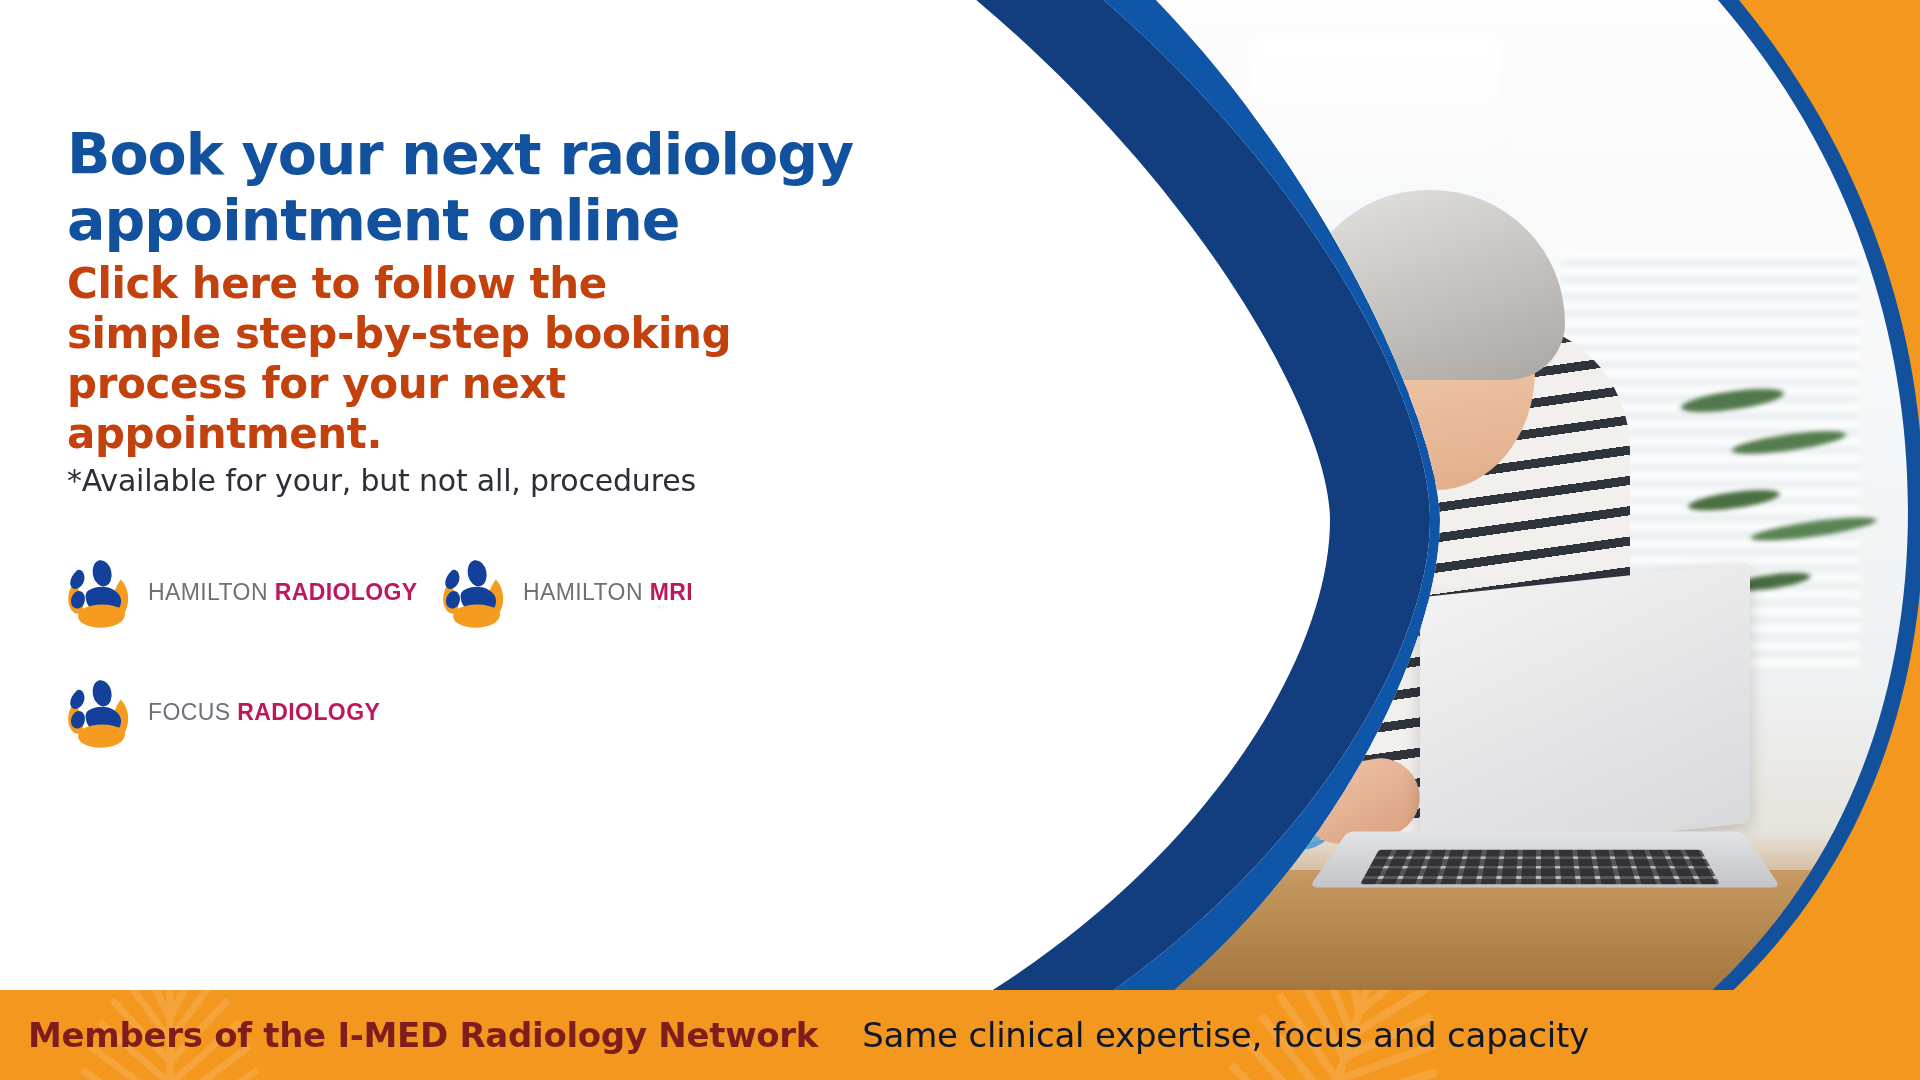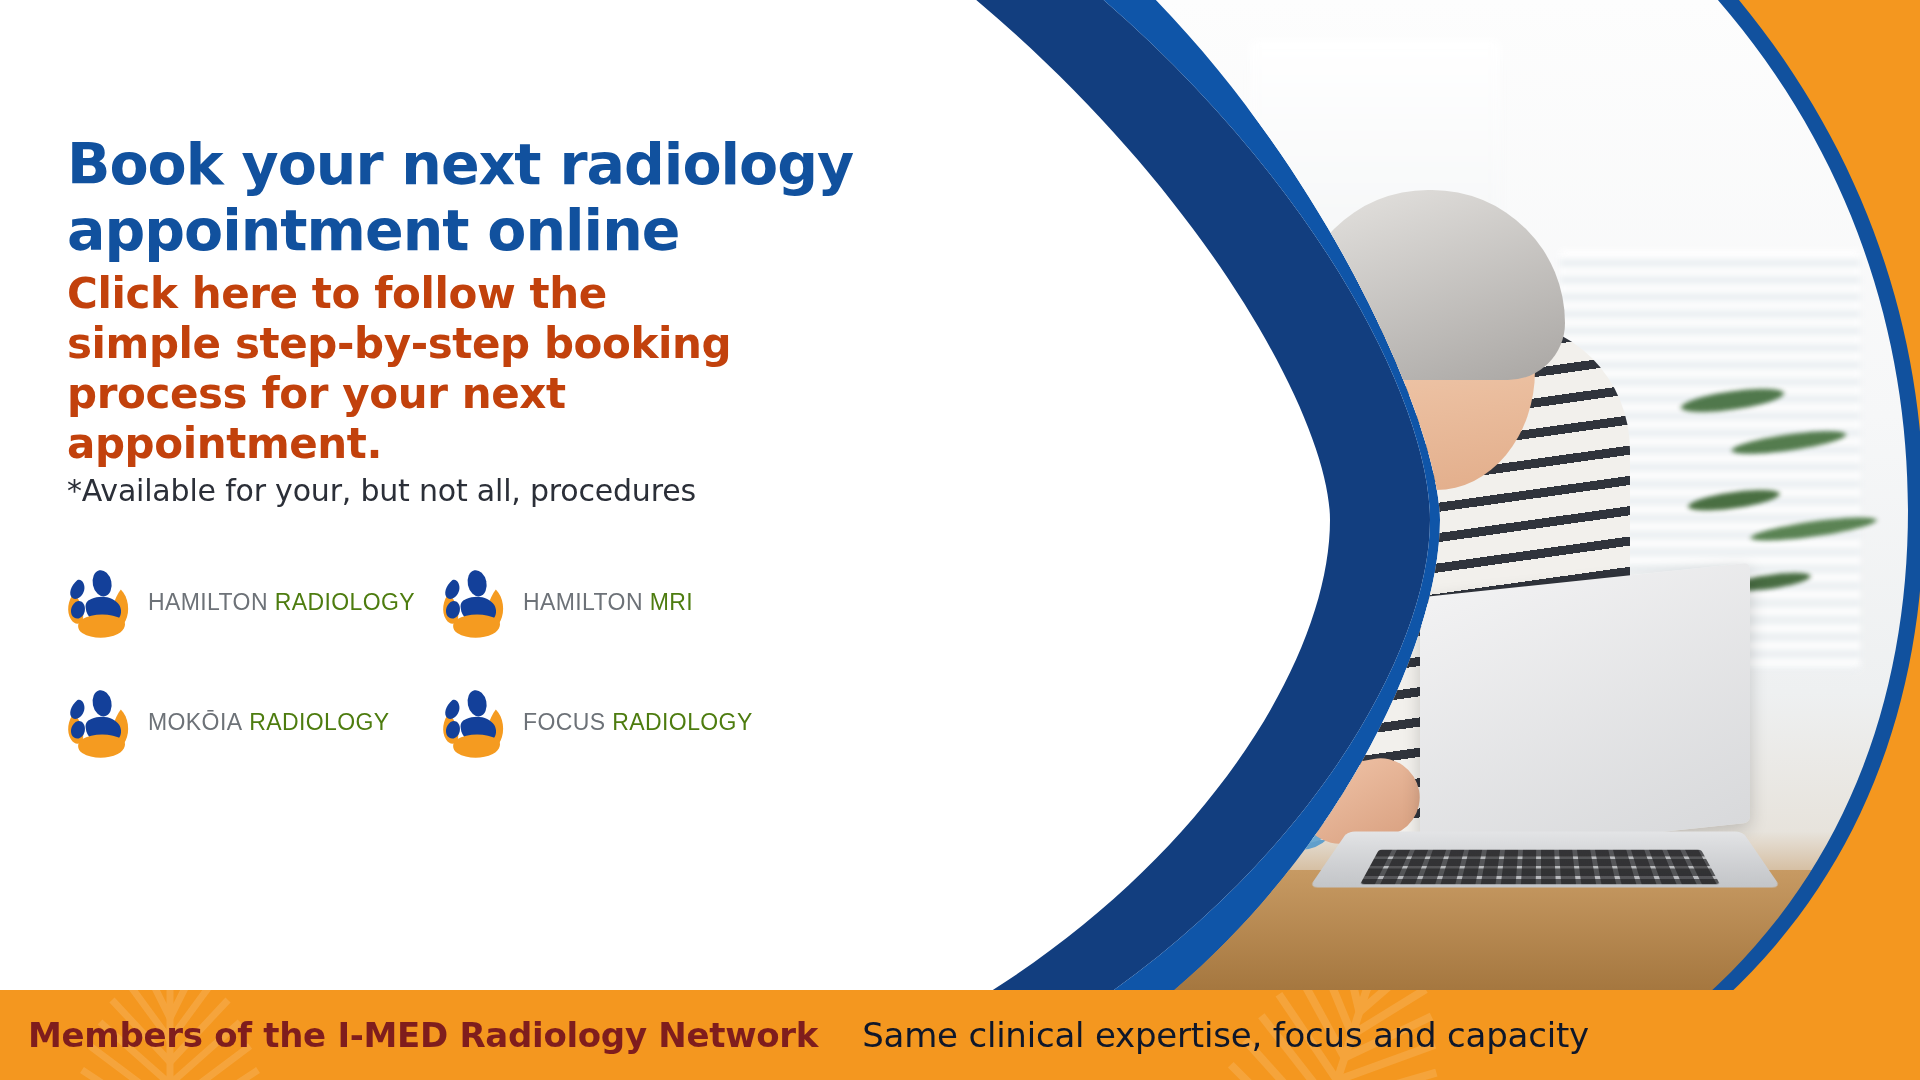--- a/index.html
+++ b/index.html
@@ -114,21 +114,21 @@
     border-radius:140px 140px 60px 50px;
   }
   .woman-hand{
     position:absolute;left:560px;bottom:250px;width:130px;height:90px;
     background:linear-gradient(160deg,#f4cdb0,#dda585);border-radius:46px;
     transform:rotate(12deg);
   }
 
   
   .left{
-    position:absolute;left:0;top:11px;width:900px;height:1028px;
+    position:absolute;left:0;top:1px;width:900px;height:1028px;
     background:#ffffff;z-index:5;
   }
   .headline{
     position:absolute;left:67px;top:82px;width:790px;
     color:#11519E;
     font-family:"DejaVu Sans", sans-serif;
     font-weight:bold;font-size:57px;line-height:1.16;
     letter-spacing:-1px;
   }
   .subhead{
@@ -151,21 +151,21 @@
   }
   .logo-row{display:flex;align-items:center;margin-bottom:42px;}
   .logo-cell{display:flex;align-items:center;}
   .logo-cell.c1{width:375px;}
   .logo-cell.c2{width:340px;}
   .logo-mark{width:78px;height:78px;flex:0 0 78px;margin-right:10px;}
   .logo-text{
     font-family:"Liberation Sans", sans-serif;
     font-size:23px;color:#6d7278;letter-spacing:.4px;white-space:nowrap;
   }
-  .logo-text b{color:#4d7c0f;font-weight:normal;}
+  .logo-text b{color:#be185d;font-weight:bold;}
 
   
   .footer{
     position:absolute;left:0;top:990px;width:1920px;height:90px;
     background:#F4971F;z-index:8;overflow:hidden;
   }
   .fern{
     position:absolute;left:-40px;top:-120px;width:420px;height:330px;opacity:.13;
   }
   .fern2{
@@ -298,32 +298,20 @@
             <ellipse cx="54" cy="26" rx="12" ry="17" fill="#13409A" transform="rotate(-12 54 26)"></ellipse>
             <path d="M78 34 C88 44,90 62,84 74 C79 84,70 84,67 76 C63 65,70 44,78 34 Z" fill="#F59B20"></path>
             <path d="M40 46 C54 40,70 44,76 54 C82 65,76 76,62 78 C46 80,34 70,33 58 C32 51,35 48,40 46 Z" fill="#13409A"></path>
             <path d="M28 72 C42 64,66 64,80 72 C86 76,84 86,74 91 C60 98,40 97,29 90 C21 85,22 76,28 72 Z" fill="#F59B20"></path>
           </svg>
           <span class="logo-text"><span>HAMILTON</span>&nbsp;<b>MRI</b></span>
         </div>
       </div>
 
       <div class="logo-row">
-        <div class="logo-cell c1">
-          <svg class="logo-mark" viewBox="0 0 100 100">
-            <path d="M18 38 C10 48,8 62,14 72 C18 79,26 80,29 73 C32 65,27 52,22 44 Z" fill="#F59B20"></path>
-            <path d="M22 22 C14 29,10 40,16 45 C21 49,29 43,31 35 C33 28,28 19,22 22 Z" fill="#13409A"></path>
-            <path d="M20 50 C13 55,12 66,18 70 C24 74,32 68,32 59 C32 51,26 46,20 50 Z" fill="#13409A"></path>
-            <ellipse cx="54" cy="26" rx="12" ry="17" fill="#13409A" transform="rotate(-12 54 26)"></ellipse>
-            <path d="M78 34 C88 44,90 62,84 74 C79 84,70 84,67 76 C63 65,70 44,78 34 Z" fill="#F59B20"></path>
-            <path d="M40 46 C54 40,70 44,76 54 C82 65,76 76,62 78 C46 80,34 70,33 58 C32 51,35 48,40 46 Z" fill="#13409A"></path>
-            <path d="M28 72 C42 64,66 64,80 72 C86 76,84 86,74 91 C60 98,40 97,29 90 C21 85,22 76,28 72 Z" fill="#F59B20"></path>
-          </svg>
-          <span class="logo-text"><span>MOKŌIA</span>&nbsp;<b>RADIOLOGY</b></span>
-        </div>
 
         <div class="logo-cell c2">
           <svg class="logo-mark" viewBox="0 0 100 100">
             <path d="M18 38 C10 48,8 62,14 72 C18 79,26 80,29 73 C32 65,27 52,22 44 Z" fill="#F59B20"></path>
             <path d="M22 22 C14 29,10 40,16 45 C21 49,29 43,31 35 C33 28,28 19,22 22 Z" fill="#13409A"></path>
             <path d="M20 50 C13 55,12 66,18 70 C24 74,32 68,32 59 C32 51,26 46,20 50 Z" fill="#13409A"></path>
             <ellipse cx="54" cy="26" rx="12" ry="17" fill="#13409A" transform="rotate(-12 54 26)"></ellipse>
             <path d="M78 34 C88 44,90 62,84 74 C79 84,70 84,67 76 C63 65,70 44,78 34 Z" fill="#F59B20"></path>
             <path d="M40 46 C54 40,70 44,76 54 C82 65,76 76,62 78 C46 80,34 70,33 58 C32 51,35 48,40 46 Z" fill="#13409A"></path>
             <path d="M28 72 C42 64,66 64,80 72 C86 76,84 86,74 91 C60 98,40 97,29 90 C21 85,22 76,28 72 Z" fill="#F59B20"></path>

